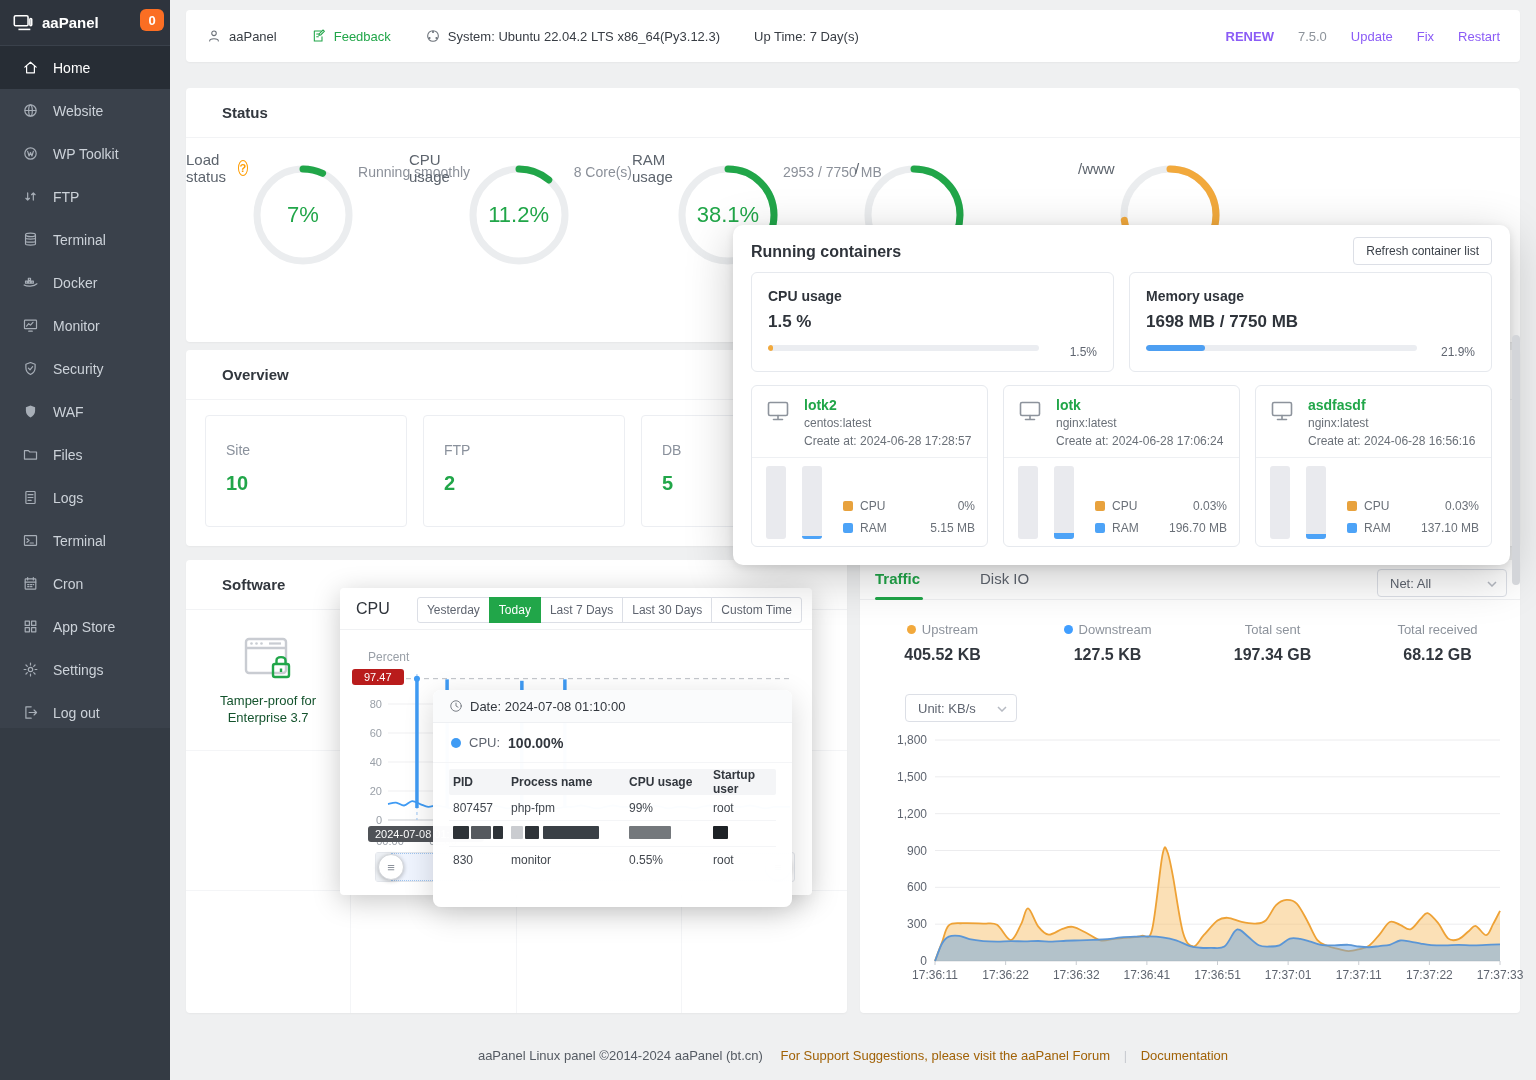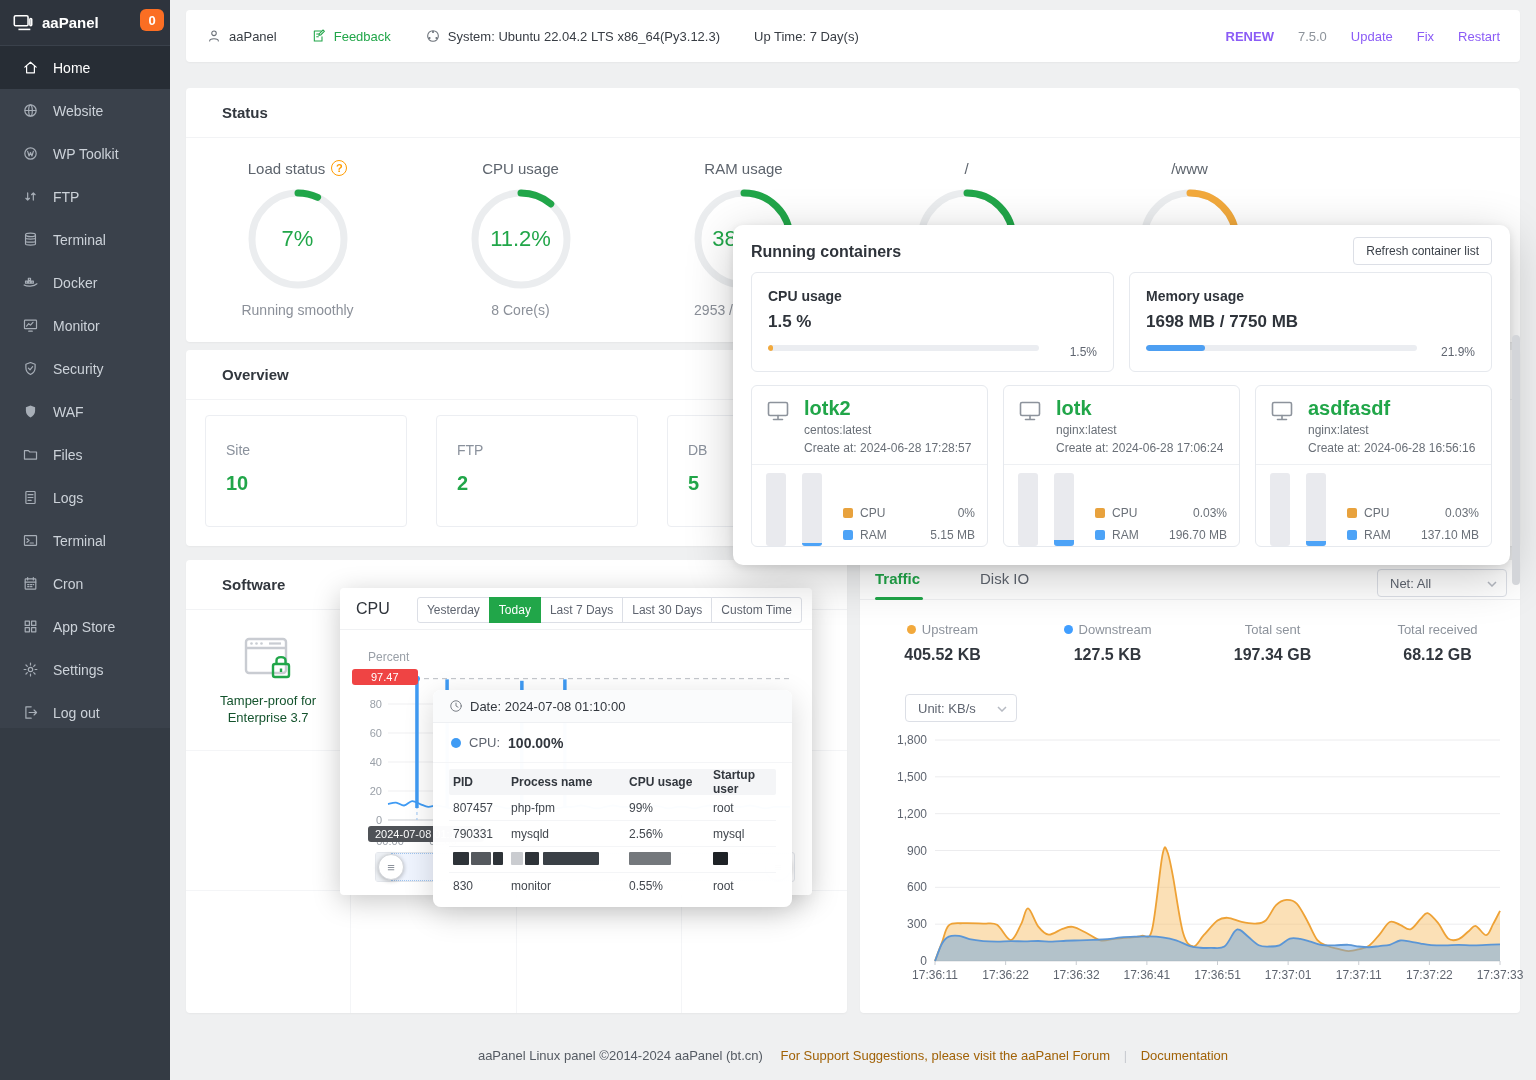--- a/index.html
+++ b/index.html
@@ -30,30 +30,30 @@
   .tb-group svg { width:16px; height:16px; stroke:#6a7078; fill:none; stroke-width:1.6; stroke-linecap:round; margin-right:7px; }
   .tb-green { color:#21a649; font-weight:normal; }
   .tb-green svg { stroke:#21a649; }
   .tb-right { margin-left:auto; display:flex; align-items:center; gap:24px; font-size:13px; }
   .tb-link { color:#8b5cf6; cursor:pointer; }
   .tb-version { color:#8d939b; }
 
   
   .status-card { left:186px; top:88px; width:1334px; height:254px; }
   .gauges { position:absolute; left:0; top:50px; width:1334px; height:204px; display:flex; }
-  .gauge-col { width:223px; display:flex; flex-direction:column; align-items:center; padding-top:18px; }
+  .gauge-col { width:223px; display:flex; align-items:flex-start; padding-top:18px; }
   .gauge-label { font-size:15px; color:#5d646d; height:24px; display:flex; align-items:center; gap:6px; }
   .help-icon { width:16px; height:16px; border:1.5px solid #ff9c00; border-radius:50%; color:#ff9c00; font-size:11px; font-weight:bold; display:flex; align-items:center; justify-content:center; cursor:pointer; }
   .gauge-ring { position:relative; width:110px; height:110px; margin-top:4px; }
   .gauge-value { position:absolute; left:0; top:0; width:110px; height:110px; display:flex; align-items:center; justify-content:center; font-size:22px; color:#21a649; }
   .gauge-sub { margin-top:8px; font-size:14px; color:#8b9099; white-space:nowrap; }
 
   
   .overview-card { left:186px; top:350px; width:1334px; height:196px; }
-  .ov-cards { position:absolute; left:19px; top:65px; display:flex; gap:29px; }
+  .ov-cards { position:absolute; left:19px; top:65px; display:flex; gap:16px; }
   .ov-card { width:202px; height:112px; border:1px solid #eceef2; border-radius:4px; padding:26px 0 0 20px; cursor:pointer; }
   .ov-label { font-size:14px; color:#8a919c; }
   .ov-value { font-size:20px; font-weight:bold; color:#21a649; margin-top:14px; }
 
   
   .software-card { left:186px; top:560px; width:661px; height:453px; }
   .sw-grid { position:absolute; left:0; top:51px; width:661px; height:402px; display:grid; grid-template-columns:repeat(4,1fr); grid-template-rows:140px 140px 1fr; }
   .sw-cell { border-right:1px solid #f4f5f7; border-bottom:1px solid #f4f5f7; display:flex; flex-direction:column; align-items:center; justify-content:center; }
   .sw-cell:nth-child(4n) { border-right:none; }
   .sw-cell.lastrow { border-bottom:none; }
@@ -83,21 +83,21 @@
   .stat-value { font-size:17px; font-weight:bold; color:#2f343b; margin-top:8px; }
   .prog-row { display:flex; align-items:flex-start; margin-top:13px; gap:20px; }
   .prog-track { flex:1; height:6px; border-radius:3px; background:#ebedf1; position:relative; overflow:hidden; }
   .prog-fill { position:absolute; left:0; top:0; height:6px; border-radius:3px; }
   .prog-pct { font-size:12px; color:#5f6570; width:38px; text-align:right; }
   .ctn-row { position:absolute; left:18px; top:160px; width:741px; display:flex; gap:15px; }
   .ctn-card { flex:1; height:162px; border:1px solid #e6e9ee; border-radius:6px; position:relative; cursor:pointer; }
   .ctn-head { padding:11px 12px 9px 12px; border-bottom:1px solid #eef0f3; position:relative; min-height:71px; }
   .ctn-head svg { position:absolute; left:13px; top:13px; width:26px; height:24px; stroke:#8d939c; fill:none; stroke-width:1.6; stroke-linecap:round; }
   .ctn-texts { margin-left:40px; }
-  .ctn-name { font-size:20px; font-weight:bold; color:#21a649; }
+  .ctn-name { font-size:14px; font-weight:bold; color:#21a649; }
   .ctn-image { font-size:12px; color:#6a7078; margin-top:3px; }
   .ctn-created { font-size:12px; color:#6a7078; margin-top:4px; white-space:nowrap; }
   .ctn-body { position:relative; height:89px; }
   .ctn-bar { position:absolute; top:8px; width:20px; height:73px; background:#e9eaee; border-radius:3px; overflow:hidden; }
   .ctn-bar .fill { position:absolute; bottom:0; left:0; width:20px; background:#4da3f7; }
   .ctn-legend { position:absolute; right:12px; bottom:12px; width:132px; }
   .ctn-leg-row { display:flex; align-items:center; font-size:12px; color:#6a7078; margin-top:8px; }
   .swatch { width:10px; height:10px; border-radius:2px; margin-right:7px; flex:0 0 auto; }
   .ctn-leg-row .lv { margin-left:auto; }
   .modal-scrollbar { position:absolute; left:1512px; top:335px; width:8px; height:250px; background:#d3d5d9; border-radius:4px; z-index:40; cursor:pointer; }
@@ -105,21 +105,21 @@
   
   .cpu-popup { position:absolute; left:340px; top:588px; width:472px; height:307px; background:#fff; border-radius:4px; box-shadow:0 6px 28px rgba(0,0,0,0.22); z-index:20; }
   .cpu-pop-header { position:absolute; left:0; top:0; width:472px; height:42px; border-bottom:1px solid #f0f1f3; }
   .cpu-pop-title { position:absolute; left:16px; top:12px; font-size:16px; color:#2f343b; }
   .range-group { position:absolute; right:10px; top:9px; display:flex; }
   .range-btn { height:26px; padding:0 9px; border:1px solid #dcdfe6; background:#fff; color:#5f6570; font-size:12px; display:flex; align-items:center; margin-left:-1px; cursor:pointer; font-family:"Liberation Sans",sans-serif; }
   .range-btn:first-child { border-radius:3px 0 0 3px; }
   .range-btn:last-child { border-radius:0 3px 3px 0; }
   .range-btn.active { background:#21a649; border-color:#21a649; color:#fff; z-index:1; }
   .axis-title { position:absolute; left:28px; top:62px; font-size:12px; color:#9aa0a8; }
-  .max-badge { position:absolute; left:12px; top:81px; background:#ef4444; color:#fff; font-size:11px; border-radius:3px; padding:2px 19px; z-index:2; }
+  .max-badge { position:absolute; left:12px; top:81px; background:#b91c1c; color:#fff; font-size:11px; border-radius:3px; padding:2px 12px; z-index:2; }
   .hover-badge { position:absolute; left:28px; top:238px; background:#4f5257; color:#fff; font-size:11px; border-radius:3px; padding:2px 7px; z-index:2; white-space:nowrap; }
   .datazoom { position:absolute; left:35px; top:264px; width:420px; height:30px; border:1px solid #e4e7ec; border-radius:3px; background:#fdfdfe; }
   .dz-unsel { position:absolute; left:0; top:0; width:15px; height:28px; background:#edf0f4; }
   .dz-sel { position:absolute; left:15px; top:0; width:400px; height:28px; background:rgba(77,144,254,0.08); border-top:1px dotted #9ec4ee; border-bottom:1px dotted #9ec4ee; }
   .dz-handle { position:absolute; top:1px; width:26px; height:26px; background:#fff; border:1px solid #d2d5da; border-radius:50%; box-shadow:0 1px 4px rgba(0,0,0,0.25); color:#8d939c; font-size:13px; display:flex; align-items:center; justify-content:center; cursor:ew-resize; z-index:2; }
 
   
   .cpu-tooltip { position:absolute; left:433px; top:690px; width:359px; height:217px; background:rgba(255,255,255,0.98); border-radius:8px; box-shadow:0 8px 30px rgba(0,0,0,0.16); z-index:25; overflow:hidden; }
   .tt-date-row { height:33px; background:#fafbfc; border-bottom:1px solid #eef0f3; display:flex; align-items:center; padding:0 16px; font-size:13px; color:#32373e; gap:7px; }
   .tt-date-row svg { width:14px; height:14px; stroke:#6a7078; fill:none; stroke-width:1.5; stroke-linecap:round; }
@@ -577,26 +577,20 @@
           <span class="c4">Startup user</span>
         </div>
       <div id="tt-rows">
           <div class="tt-row">
             <span class="c1">807457</span>
             <span class="c2">php-fpm</span>
             <span class="c3">99%</span>
             <span class="c4">root</span>
           </div>
           <div class="tt-row">
-            <span class="c1">790331</span>
-            <span class="c2">mysqld</span>
-            <span class="c3">2.56%</span>
-            <span class="c4">mysql</span>
-          </div>
-          <div class="tt-row">
             <span class="c1"><span class="redact" style="width: 16px; background: rgb(46, 51, 56);"></span><span class="redact" style="width: 20px; background: rgb(85, 89, 94);"></span><span class="redact" style="width: 10px; background: rgb(46, 51, 56);"></span></span>
             <span class="c2"><span class="redact" style="width: 12px; background: rgb(202, 204, 208);"></span><span class="redact" style="width: 14px; background: rgb(46, 51, 56);"></span><span class="redact" style="width: 0px; background: transparent;"></span><span class="redact" style="width: 56px; background: rgb(58, 64, 70);"></span></span>
             <span class="c3"><span class="redact" style="width: 42px; background: rgb(116, 120, 124);"></span></span>
             <span class="c4"><span class="redact" style="width: 15px; background: rgb(30, 34, 38);"></span></span>
           </div>
           <div class="tt-row">
             <span class="c1">830</span>
             <span class="c2">monitor</span>
             <span class="c3">0.55%</span>
             <span class="c4">root</span>

